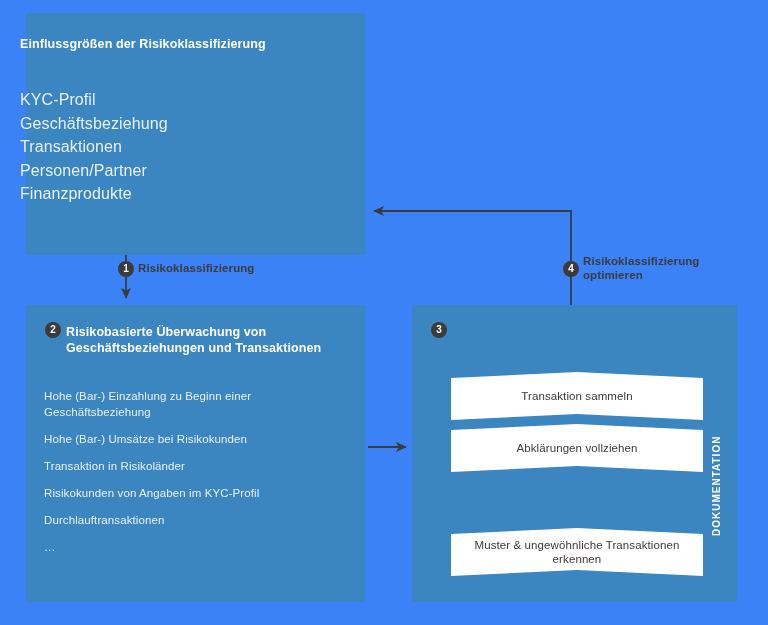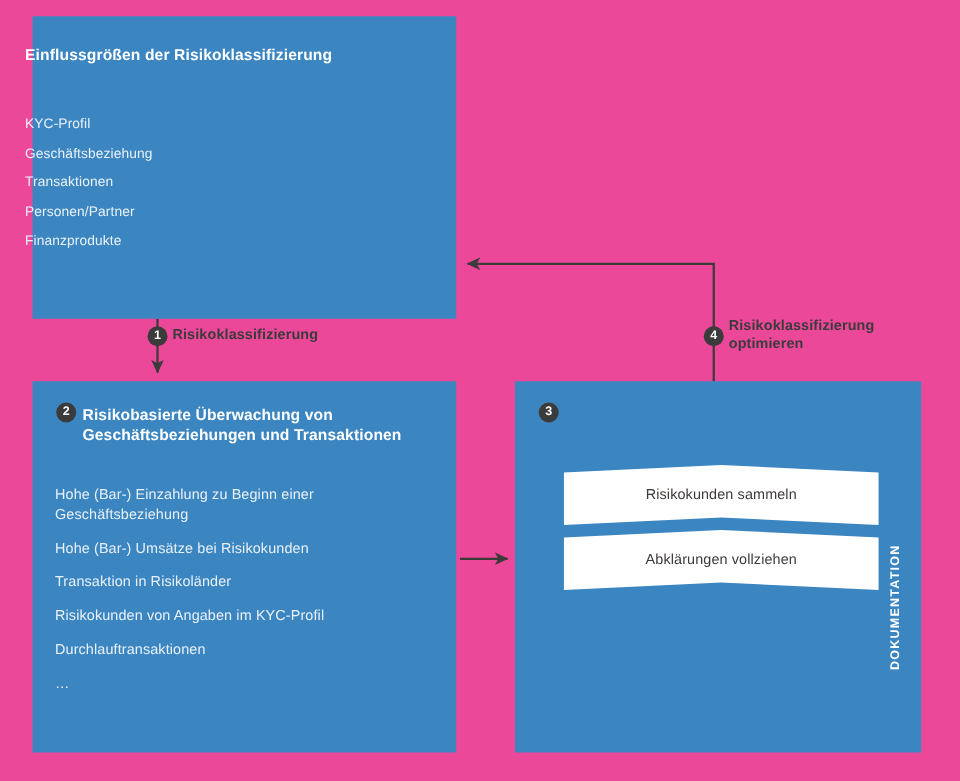--- a/index.html
+++ b/index.html
@@ -7,21 +7,21 @@
     padding: 0;
     background: #ffffff;
   }
   body {
     font-family: "Liberation Sans", sans-serif;
   }
   #canvas {
     position: relative;
     width: 768px;
     height: 625px;
-    background: #ec4899;
+    background: #3b82f6;
     overflow: hidden;
   }
 
   
   .panel {
     position: absolute;
     background: #3b85c0;
     box-sizing: border-box;
   }
   #panel-influences { left: 26px;  top: 13px;  width: 339px; height: 242px; }
@@ -35,21 +35,21 @@
     font-size: 12.5px;
     line-height: 16px;
     letter-spacing: 0.1px;
   }
   #influences-title { left: 20px; top: 36px; width: 300px; }
 
   .list {
     position: absolute;
     left: 20px;
     color: #e9f1f8;
-    font-size: 11px;
+    font-size: 16px;
     line-height: 23.5px;
     letter-spacing: 0.1px;
   }
   #influences-list { top: 88px; width: 300px; }
   .list-item { white-space: nowrap; }
 
   
   .badge {
     position: absolute;
     width: 16px;
@@ -212,27 +212,33 @@
   </div>
 
   <div class="panel" id="panel-clarify"></div>
   <div class="badge" id="badge-3">3</div>
 
   <div id="banner-stack">
     <div class="banner" id="banner-0">
       <svg viewBox="0 0 252 48" xmlns="http://www.w3.org/2000/svg">
         <path d="M0,6 L126,0 L252,6 L252,48 L126,42 L0,48 Z" fill="#ffffff"></path>
       </svg>
-      <div class="banner-label">Risikokunden sammeln</div>
+      <div class="banner-label">Transaktion sammeln</div>
     </div>
     <div class="banner" id="banner-1">
       <svg viewBox="0 0 252 48" xmlns="http://www.w3.org/2000/svg">
         <path d="M0,6 L126,0 L252,6 L252,48 L126,42 L0,48 Z" fill="#ffffff"></path>
       </svg>
       <div class="banner-label">Abklärungen vollziehen</div>
     </div>
+    <div class="banner" id="banner-3">
+      <svg viewBox="0 0 252 48" xmlns="http://www.w3.org/2000/svg">
+        <path d="M0,6 L126,0 L252,6 L252,48 L126,42 L0,48 Z" fill="#ffffff"></path>
+      </svg>
+      <div class="banner-label">Muster &amp; ungewöhnliche Transaktionen erkennen</div>
+    </div>
   </div>
 
   <div id="doc-label">
     <span id="doc-label-inner">DOKUMENTATION</span>
   </div>
 
 </div>
 
 </body></html>

